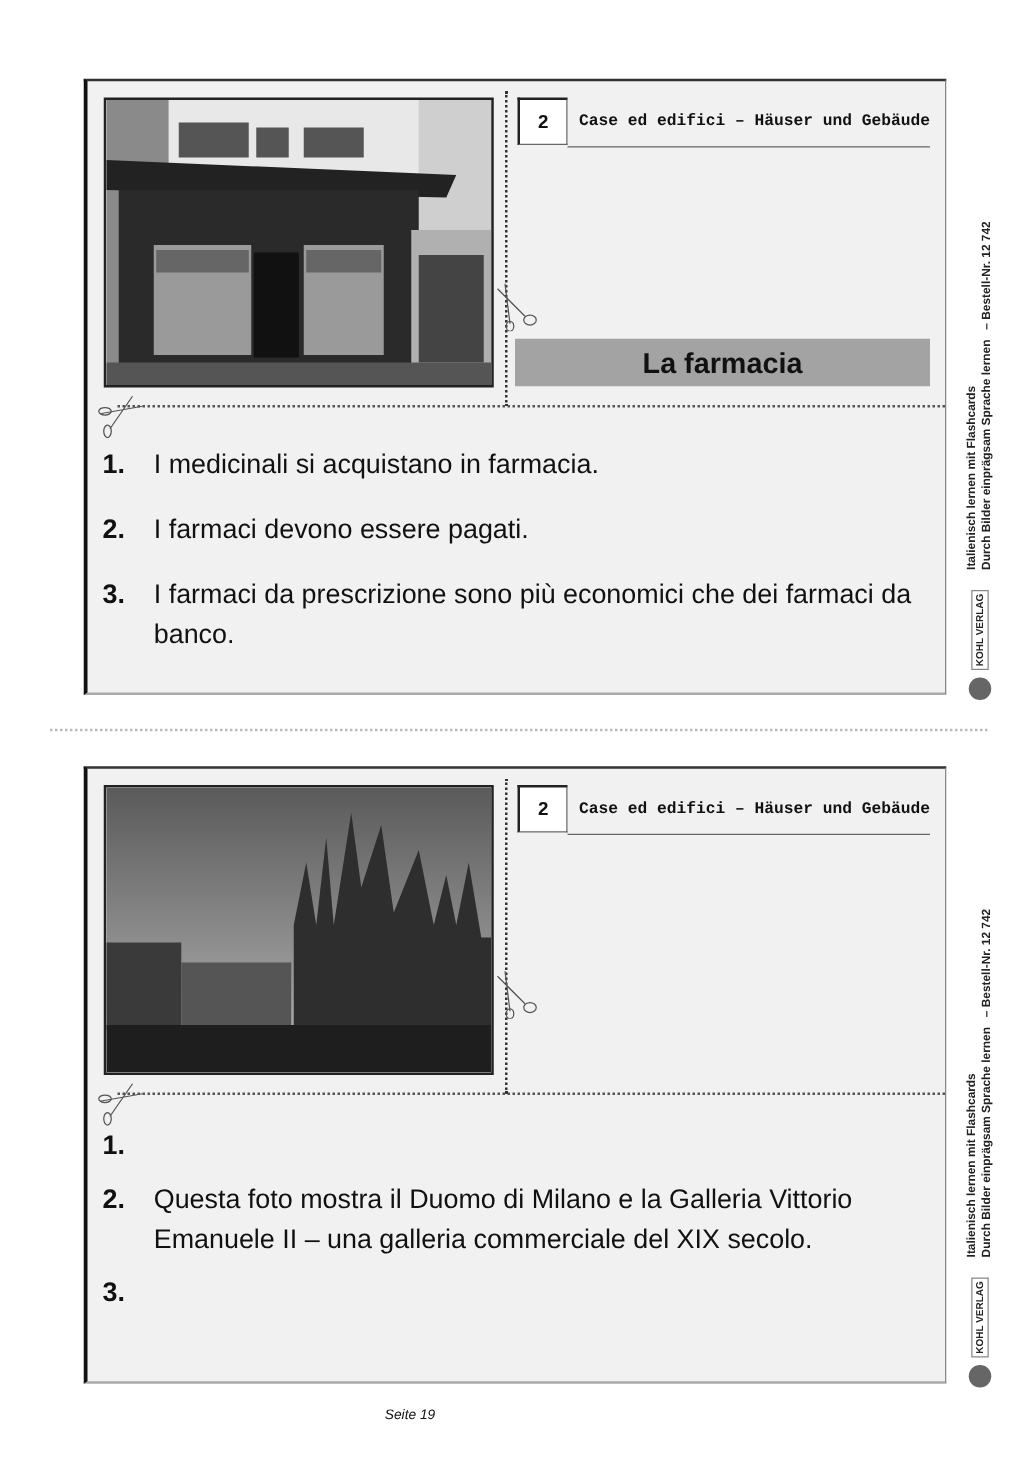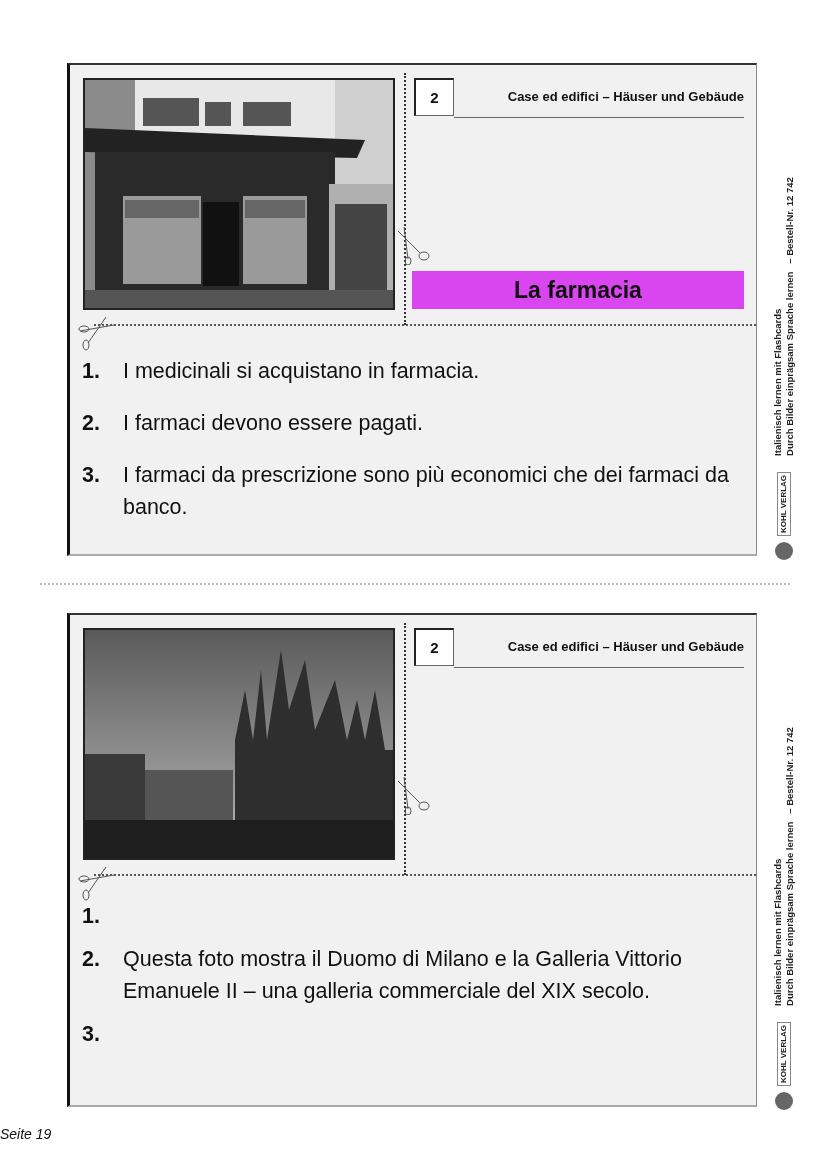--- a/index.html
+++ b/index.html
@@ -5,33 +5,33 @@
   html, body { margin:0; padding:0; background:#ffffff; }
   body { width:827px; height:1169px; position:relative; overflow:hidden; font-family:"Liberation Sans", sans-serif; color:#111; }
   .card { position:absolute; left:67px; width:690px; background:#f1f1f1; border-top:2px solid #333; border-left:3px solid #111; border-right:1px solid #888; border-bottom:2px solid #aaa; box-sizing:border-box; }
   .card.c1 { top:63px; height:493px; }
   .card.c2 { top:613px; height:494px; }
   .photo { position:absolute; left:13px; top:13px; width:312px; height:232px; border:2px solid #222; box-sizing:border-box; overflow:hidden; }
   .vdots { position:absolute; left:334px; top:8px; height:252px; border-left:2px dotted #333; }
   .hdots { position:absolute; left:24px; right:0; top:259px; border-top:2px dotted #555; }
   .numbox { position:absolute; left:344px; top:13px; width:40px; height:38px; border:2px solid #222; border-right:1px solid #666; border-bottom:1px solid #666; background:#fff; box-sizing:border-box; font-weight:bold; font-size:15px; display:flex; align-items:center; justify-content:center; }
   .cat-line { position:absolute; left:384px; right:12px; top:52px; border-top:1px solid #666; }
-  .category { position:absolute; left:392px; right:12px; top:24px; text-align:right; font-weight:bold; font-size:13px; font-family:Liberation Sans, sans-serif; }
-  .titlebar { position:absolute; left:342px; right:12px; top:206px; height:38px; background:#d946ef; display:flex; align-items:center; justify-content:center; font-weight:bold; font-size:23px; }
+  .category { position:absolute; left:392px; right:12px; top:24px; text-align:right; font-weight:bold; font-size:13px; font-family:Liberation Mono, monospace; }
+  .titlebar { position:absolute; left:342px; right:12px; top:206px; height:38px; background:#a3a3a3; display:flex; align-items:center; justify-content:center; font-weight:bold; font-size:23px; }
   .scissor-v { position:absolute; left:326px; top:160px; width:36px; height:40px; }
   .scissor-h { position:absolute; left:6px; top:250px; width:40px; height:36px; }
   .items { position:absolute; left:12px; right:20px; top:290px; margin:0; padding:0; list-style:none; font-size:21.5px; line-height:32px; }
   .items li { display:flex; margin-bottom:20px; }
   .c2 .items { top:285px; }
   .c2 .items li { margin-bottom:11px; }
   .items .n { font-weight:bold; width:41px; flex:none; }
   .side { position:absolute; left:772px; width:46px; }
   .side-inner { position:absolute; transform:rotate(-90deg); transform-origin:left top; font-size:9.5px; line-height:12px; white-space:nowrap; color:#222; font-weight:bold; }
   .sep { position:absolute; left:40px; width:750px; top:583px; border-top:2px dotted #bbb; }
-  .footer { position:absolute; top:1126px; left:0; width:656px; text-align:left; font-style:italic; font-size:14px; }
+  .footer { position:absolute; top:1126px; left:0; width:656px; text-align:center; font-style:italic; font-size:11px; }
 </style>
 </head>
 <body>
 
 <div class="card c1">
   <div class="photo">
     <svg width="308" height="228" viewBox="0 0 308 228">
       <rect width="308" height="228" fill="#d8d8d8"></rect>
       <rect x="0" y="0" width="50" height="228" fill="#8a8a8a"></rect>
       <rect x="50" y="0" width="200" height="60" fill="#e8e8e8"></rect>

